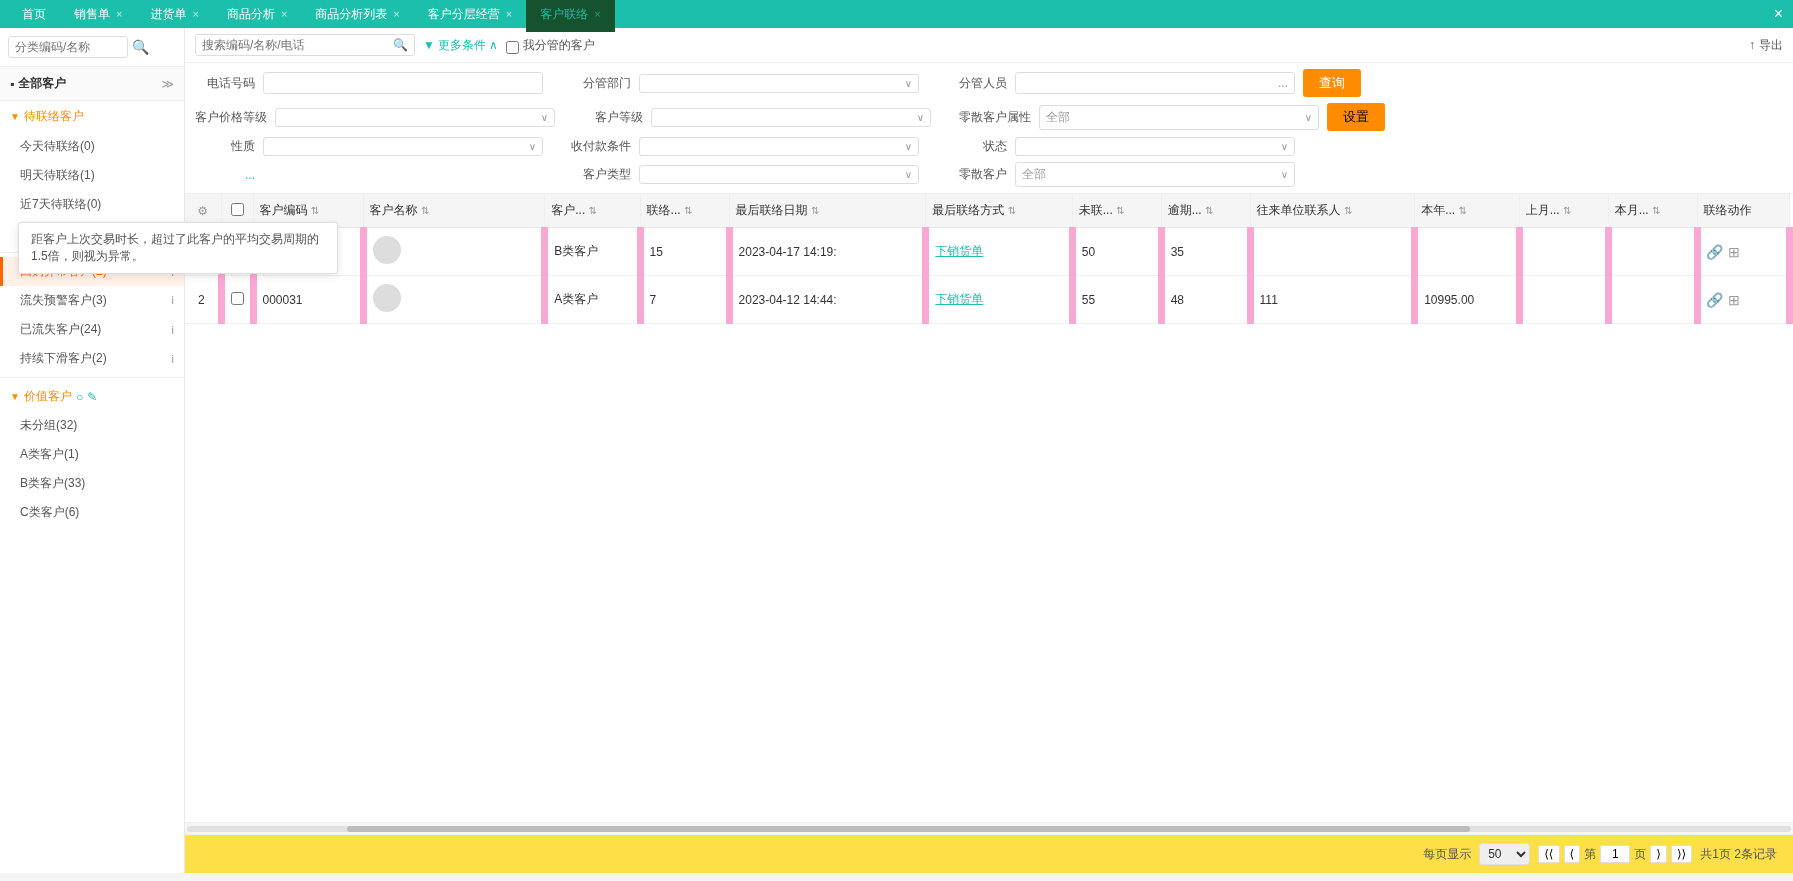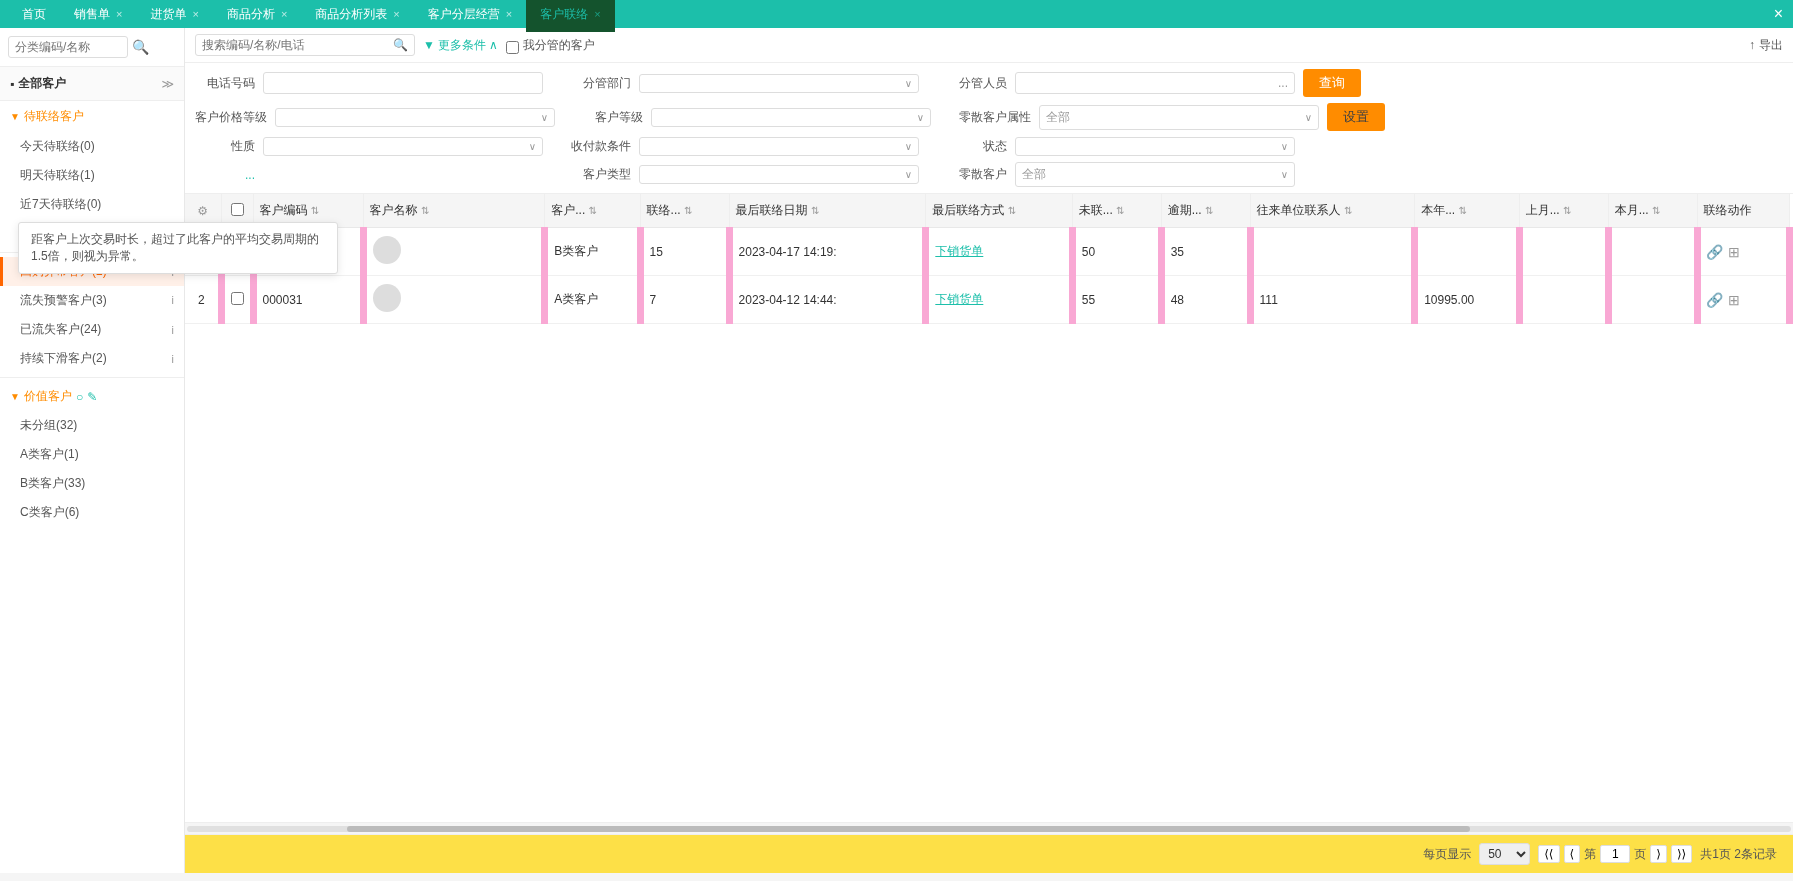--- a/index.html
+++ b/index.html
@@ -248,21 +248,21 @@
       color: white;
       border: none;
       border-radius: 3px;
       padding: 5px 16px;
       cursor: pointer;
       font-size: 13px;
       white-space: nowrap;
     }
     .btn-settings {
       background: #ff8c00;
-      color: #404040;
+      color: #000000;
       border: none;
       border-radius: 3px;
       padding: 5px 16px;
       cursor: pointer;
       font-size: 13px;
       white-space: nowrap;
     }
 
     
     .table-area {

